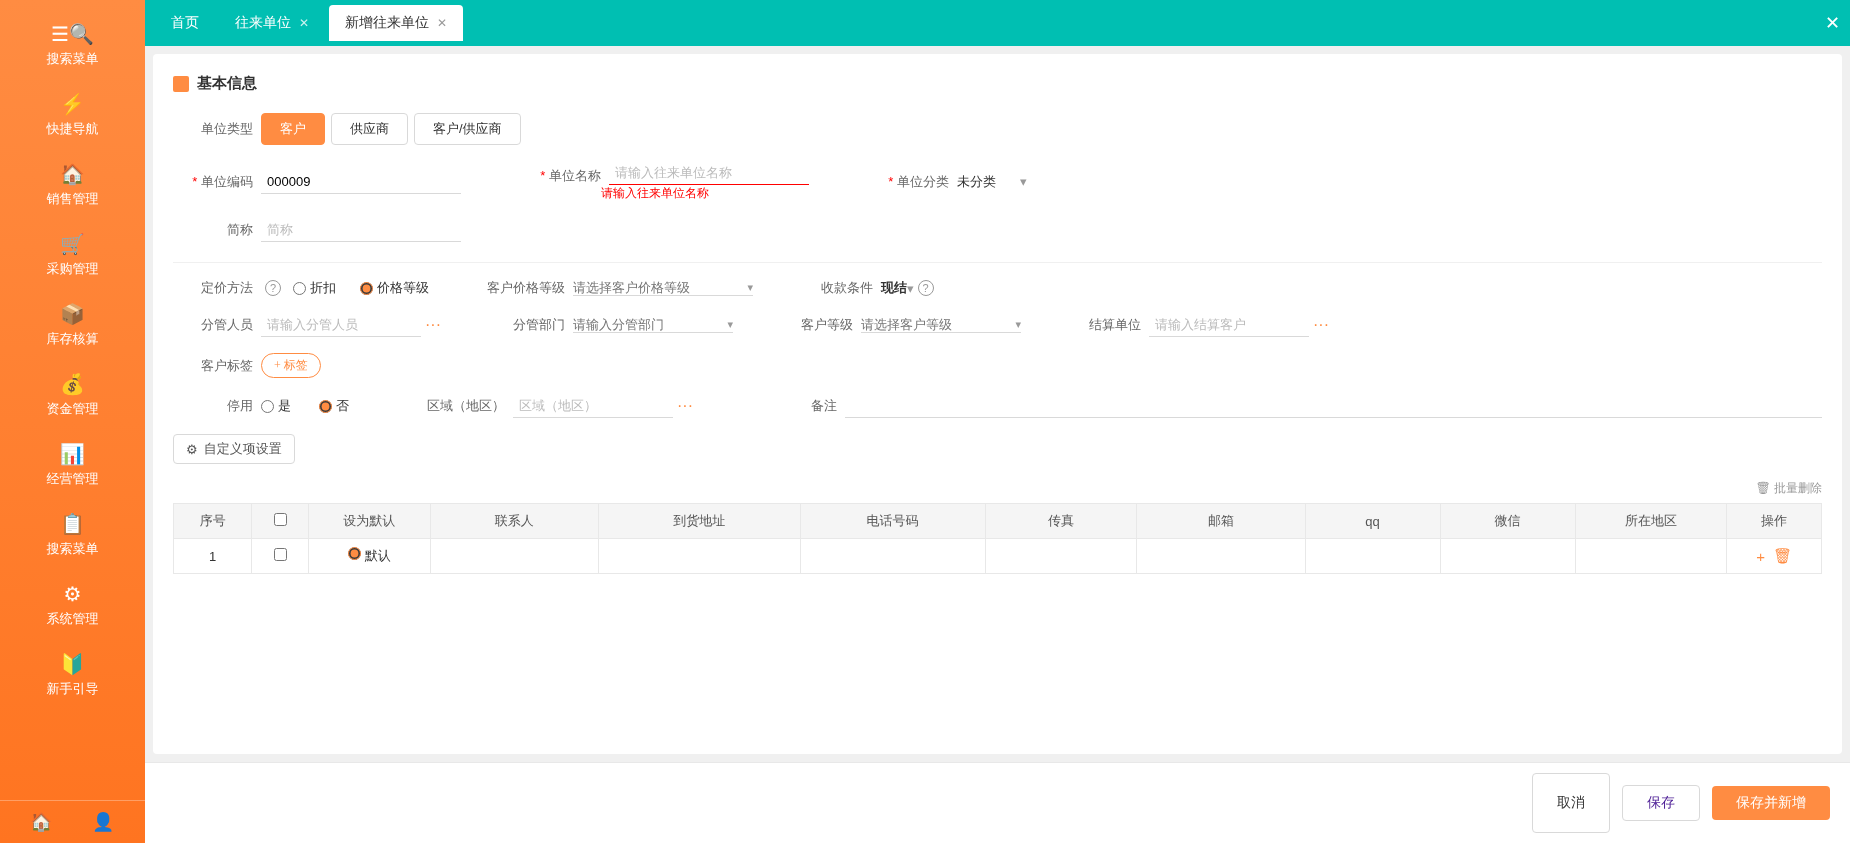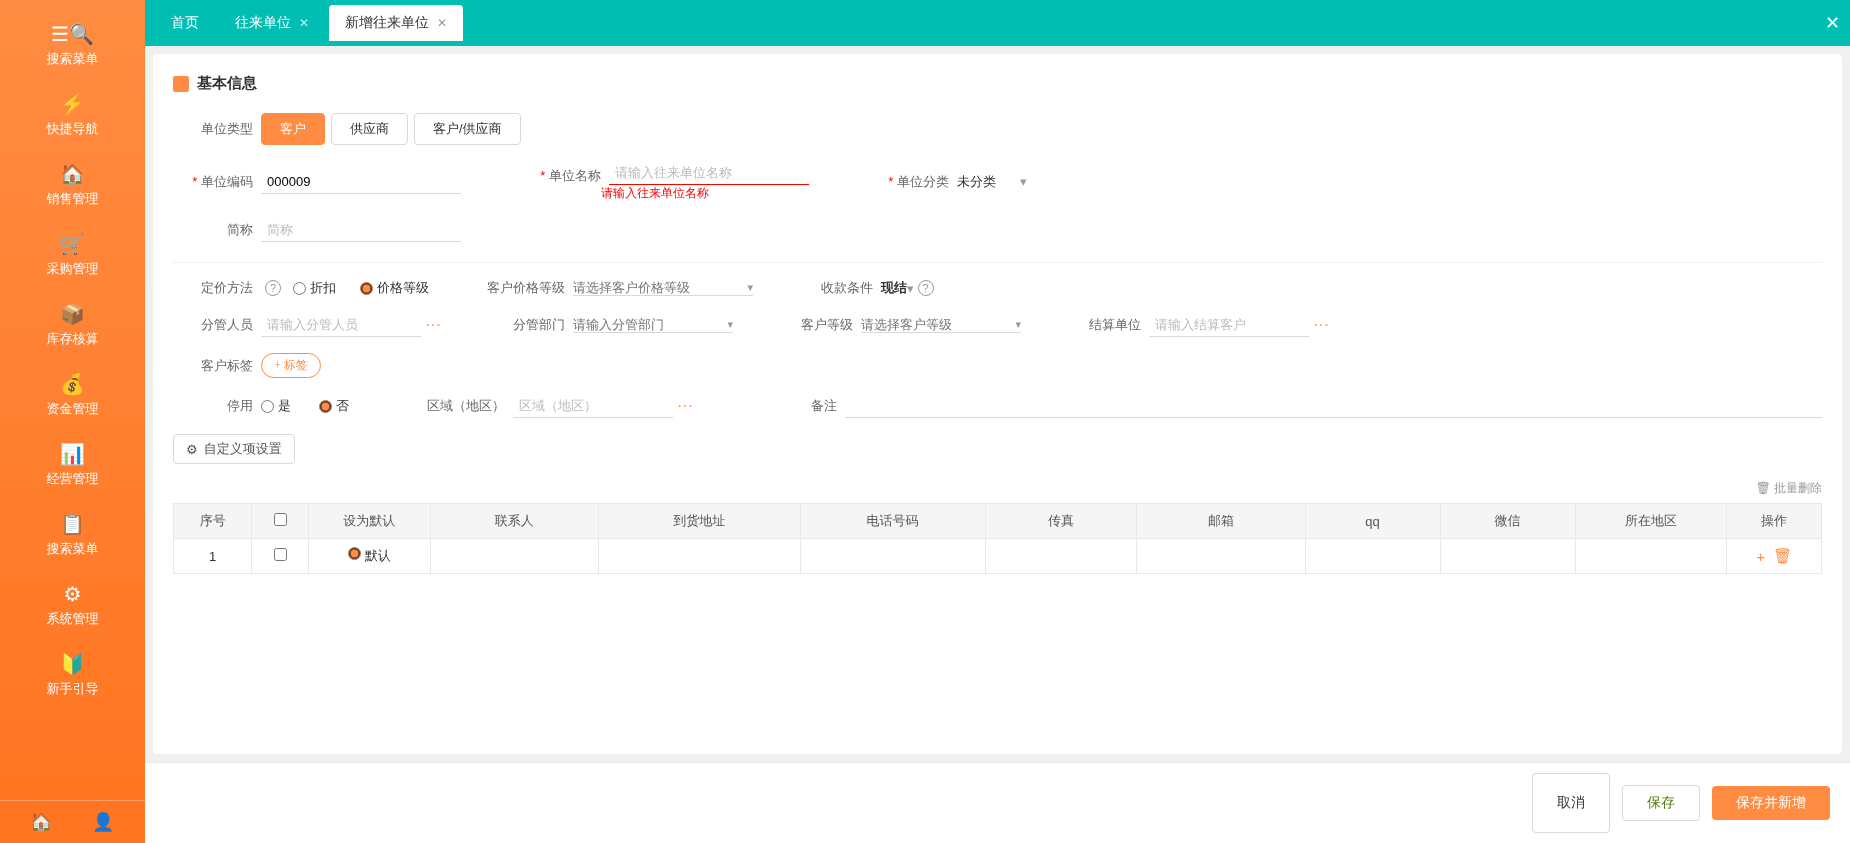--- a/index.html
+++ b/index.html
@@ -268,21 +268,21 @@
       font-size: 14px;
       color: #333;
     }
     .btn-save {
       padding: 8px 24px;
       border: 1px solid #d9d9d9;
       border-radius: 4px;
       background: white;
       cursor: pointer;
       font-size: 14px;
-      color: #4d7c0f;
+      color: #4c1d95;
     }
     .btn-save-add {
       padding: 8px 24px;
       border: none;
       border-radius: 4px;
       background: #ff8c42;
       cursor: pointer;
       font-size: 14px;
       color: white;
     }

